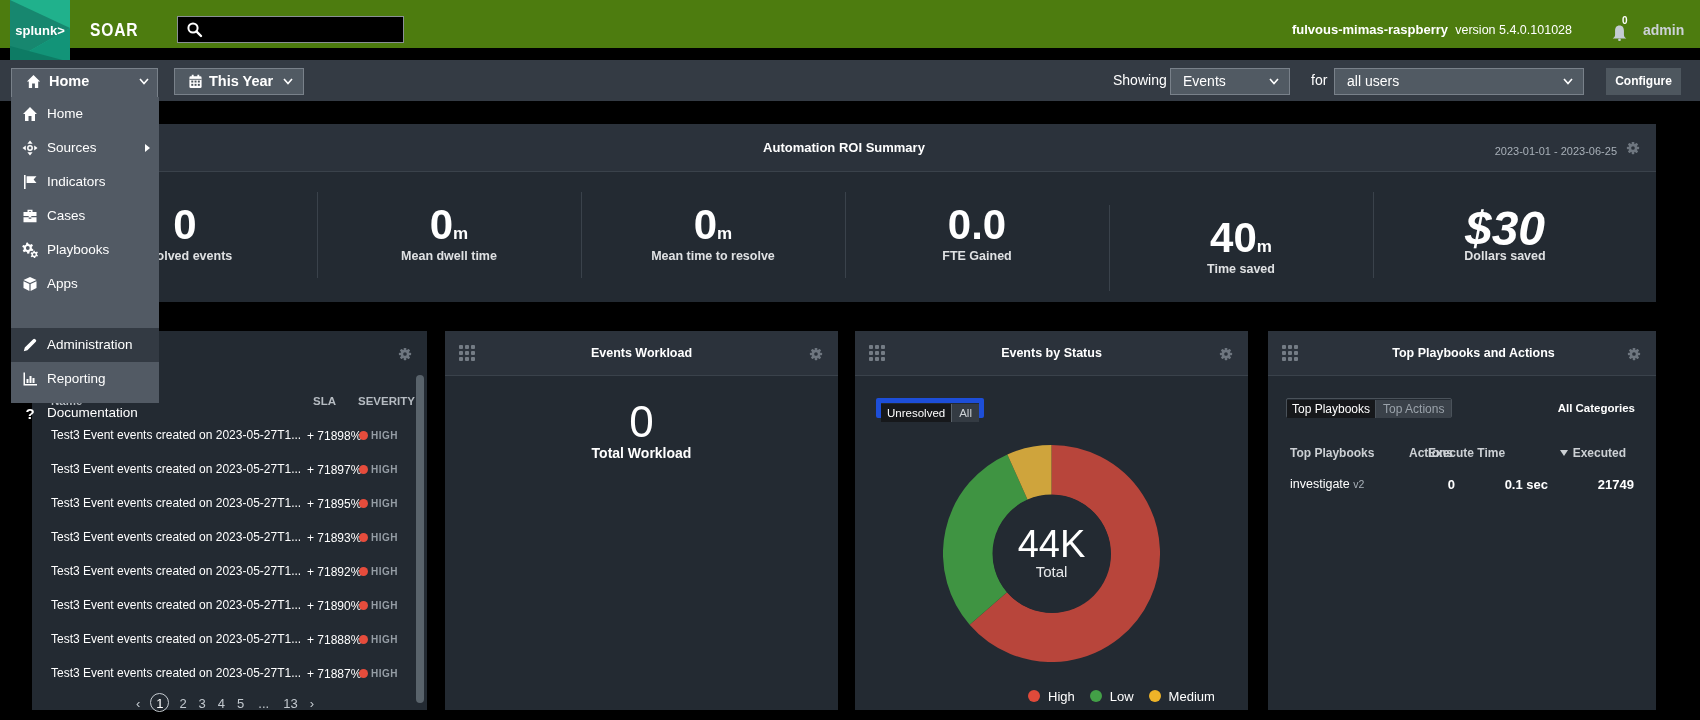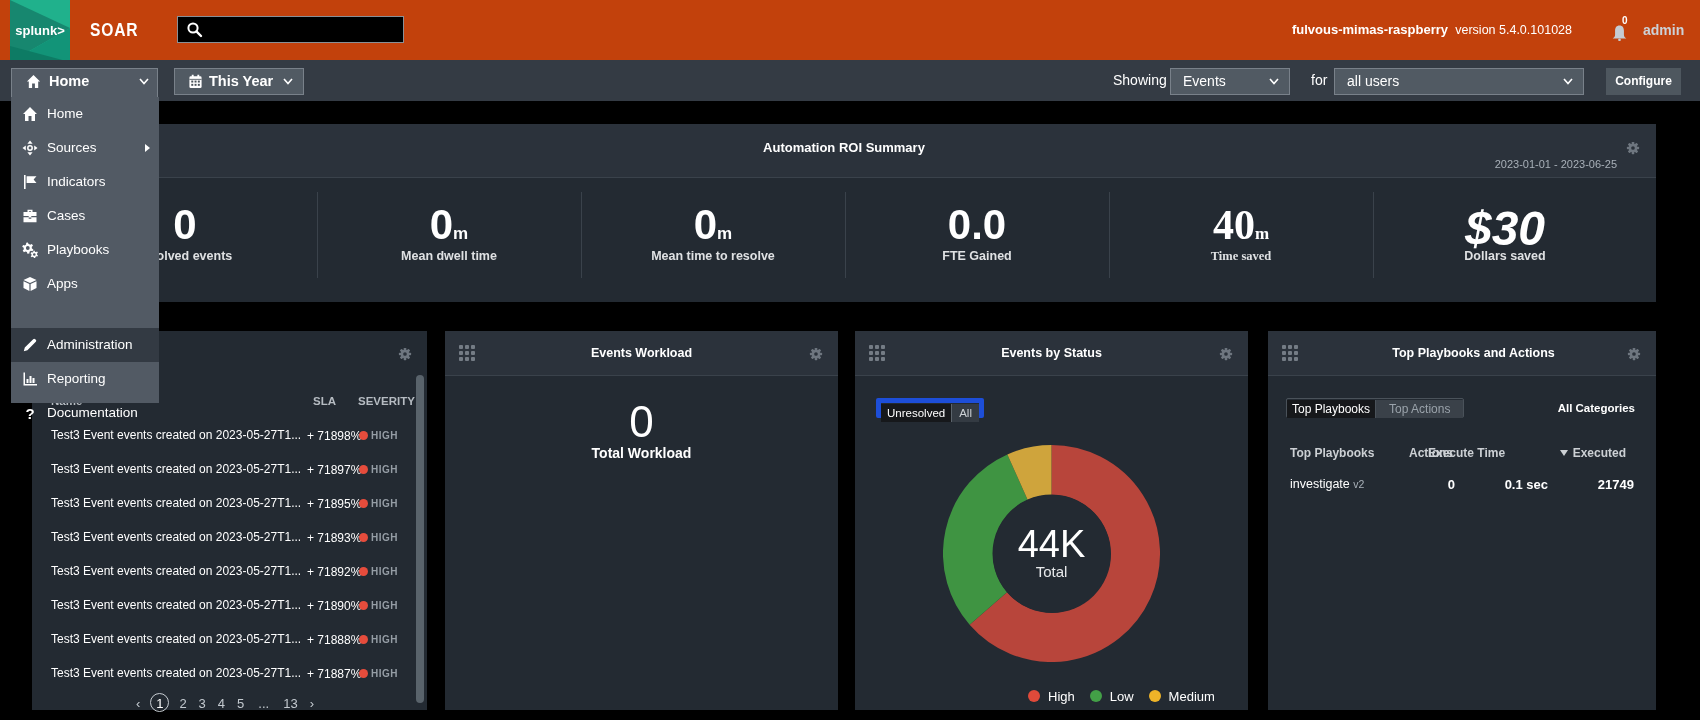--- a/index.html
+++ b/index.html
@@ -1,18 +1,18 @@
 <!DOCTYPE html>
 <html><head>
 <meta charset="utf-8">
 <style>
 * { margin:0; padding:0; box-sizing:border-box; }
 html,body { width:1700px; height:720px; background:#000; font-family:"Liberation Sans", sans-serif; overflow:hidden; }
 
-#topbar { position:absolute; left:0; top:0; width:1700px; height:60px; background:#c2410c; }
+#topbar { position:absolute; left:0; top:0; width:1700px; height:48px; background:#4d7c0f; }
 #logo { position:absolute; left:10px; top:0; width:60px; height:60px; }
 #soar { position:absolute; left:90px; top:0; height:60px; line-height:60px; color:#fff; font-size:19px; font-weight:bold; letter-spacing:1px; transform:scaleX(0.82); transform-origin:left center; }
 #search { position:absolute; left:177px; top:16px; width:227px; height:27px; border:1px solid #8a9096; background:#000; }
 .hv { position:absolute; top:0; height:60px; line-height:60px; color:#fff; font-size:14px; }
 
 #navbar { position:absolute; left:0; top:60px; width:1700px; height:41px; background:#343b44; }
 .navbtn { position:absolute; top:8px; height:27px; background:#515a63; border:1px solid #79818a; color:#fff; font-size:14.5px; font-weight:bold; }
 
 .panel { position:absolute; background:#232a32; }
 .phead { position:absolute; left:0; top:0; right:0; background:#2b323b; border-bottom:1px solid #3a424b; color:#fff; font-weight:bold; text-align:center; }
@@ -93,22 +93,22 @@
   <div class="navbtn" style="left:1334px; width:250px; font-weight:normal; font-size:14px;">
     <span style="position:absolute;left:12px;top:0;line-height:25px;">all users</span>
     <svg style="position:absolute;right:10px;top:9px" width="10" height="7" viewBox="0 0 10 7">
         <path d="M1 1 L5 5.5 L9 1" fill="none" stroke="#fff" stroke-width="1.6"></path>
       </svg>
   </div>
   <div class="navbtn" style="left:1606px; width:75px; border:none; background:#4e575f; text-align:center; line-height:27px; font-size:12px;">Configure</div>
 </div>
 
 <div class="panel" id="roi" style="left:32px; top:124px; width:1624px; height:178px;">
-  <div class="phead" style="height:54px; line-height:48px; font-size:13px;">Automation ROI Summary</div>
-  <div style="position:absolute; right:39px; top:16px; height:31px; line-height:48px; color:#a8b0b8; font-size:11px;">2023-01-01 - 2023-06-25</div>
+  <div class="phead" style="height:48px; line-height:48px; font-size:13px;">Automation ROI Summary</div>
+  <div style="position:absolute; right:39px; top:3px; height:31px; line-height:48px; color:#a8b0b8; font-size:11px;">2023-01-01 - 2023-06-25</div>
   <svg class="gear" style="right:16px; top:17px;" width="14" height="14" viewBox="-8 -8 16 16">
       <use href="#gearg" fill="#6f7780"></use>
       <circle r="2.1" fill="#2b323b"></circle>
     </svg>
   <div id="stats" style="position:absolute; left:21px; top:49px; width:1584px; height:129px;">
       <div style="position:absolute; left:0px; top:0; width:264px; height:129px;">
 
     <div style="position:absolute; left:0; right:0; top:28px; text-align:center; color:#fff;"><span style="font-size:42px; font-weight:bold;">0</span><span style="font-size:17px; font-weight:bold;"></span></div>
     <div style="position:absolute; left:0; right:0; top:76px; text-align:center; color:#dfe1e3; font-size:12.5px; font-weight:bold;">resolved events</div>
   </div>
@@ -120,21 +120,21 @@
       <div style="position:absolute; left:528px; top:0; width:264px; height:129px;">
     <div style="position:absolute; left:0; top:19px; width:1px; height:86px; background:#3a424b;"></div>
     <div style="position:absolute; left:0; right:0; top:28px; text-align:center; color:#fff;"><span style="font-size:42px; font-weight:bold;">0</span><span style="font-size:17px; font-weight:bold;">m</span></div>
     <div style="position:absolute; left:0; right:0; top:76px; text-align:center; color:#dfe1e3; font-size:12.5px; font-weight:bold;">Mean time to resolve</div>
   </div>
       <div style="position:absolute; left:792px; top:0; width:264px; height:129px;">
     <div style="position:absolute; left:0; top:19px; width:1px; height:86px; background:#3a424b;"></div>
     <div style="position:absolute; left:0; right:0; top:28px; text-align:center; color:#fff;"><span style="font-size:42px; font-weight:bold;">0.0</span><span style="font-size:17px; font-weight:bold;"></span></div>
     <div style="position:absolute; left:0; right:0; top:76px; text-align:center; color:#dfe1e3; font-size:12.5px; font-weight:bold;">FTE Gained</div>
   </div>
-      <div style="position:absolute; left:1056px; top:0; width:264px; height:129px;font-family:Liberation Serif, serif;">
+      <div style="position:absolute; left:1056px; top:13px; width:264px; height:129px;">
     <div style="position:absolute; left:0; top:19px; width:1px; height:86px; background:#3a424b;"></div>
     <div style="position:absolute; left:0; right:0; top:28px; text-align:center; color:#fff;"><span style="font-size:42px; font-weight:bold;">40</span><span style="font-size:17px; font-weight:bold;">m</span></div>
     <div style="position:absolute; left:0; right:0; top:76px; text-align:center; color:#dfe1e3; font-size:12.5px; font-weight:bold;">Time saved</div>
   </div>
       <div style="position:absolute; left:1320px; top:0; width:264px; height:129px;">
     <div style="position:absolute; left:0; top:19px; width:1px; height:86px; background:#3a424b;"></div>
     <div style="position:absolute; left:0; right:0; top:28px; text-align:center; color:#fff;"><span style="font-size:48px; font-weight:bold;font-style:italic;">$30</span><span style="font-size:17px; font-weight:bold;"></span></div>
     <div style="position:absolute; left:0; right:0; top:76px; text-align:center; color:#dfe1e3; font-size:12.5px; font-weight:bold;">Dollars saved</div>
   </div>
     </div>
@@ -289,21 +289,21 @@
         <rect rx="0.9" x="12" y="0" width="4" height="4"></rect>
         <rect rx="0.9" x="0" y="6" width="4" height="4"></rect>
         <rect rx="0.9" x="6" y="6" width="4" height="4"></rect>
         <rect rx="0.9" x="12" y="6" width="4" height="4"></rect>
         <rect rx="0.9" x="0" y="12" width="4" height="4"></rect>
         <rect rx="0.9" x="6" y="12" width="4" height="4"></rect>
         <rect rx="0.9" x="12" y="12" width="4" height="4"></rect>
       </g>
     </svg>
   <div style="position:absolute; left:18px; top:67px; height:20px; border:1px solid #4a525a; border-radius:2px;">
-    <span style="display:inline-block; padding:0 5px; height:18px; line-height:18px; background:#16181b; color:#fff; font-size:12px;">Top Playbooks</span><span style="display:inline-block; padding:0 13px; height:18px; line-height:18px; background:#3a4149; border-left:1px solid #4a525a; color:#9aa2aa; font-size:12px;">Top Actions</span>
+    <span style="display:inline-block; padding:0 5px; height:18px; line-height:18px; background:#16181b; color:#fff; font-size:12px;">Top Playbooks</span><span style="display:inline-block; padding:0 7px; height:18px; line-height:18px; background:#3a4149; border-left:1px solid #4a525a; color:#9aa2aa; font-size:12px;">Top Actions</span>
   </div>
   <div style="position:absolute; right:21px; top:71px; color:#fff; font-size:11.5px; font-weight:bold;">All Categories</div>
   <div style="position:absolute; left:22px; top:115px; color:#ccd0d4; font-size:12px; font-weight:bold;">Top Playbooks</div>
   <div style="position:absolute; left:100px; top:115px; width:85px; text-align:right; color:#ccd0d4; font-size:12px; font-weight:bold; white-space:nowrap;">Actions</div>
   <div style="position:absolute; left:160px; top:115px; width:115px; text-align:left; color:#ccd0d4; font-size:12px; font-weight:bold; white-space:nowrap;">Execute Time</div>
   <div style="position:absolute; left:240px; top:115px; width:118px; text-align:right; color:#ccd0d4; font-size:12px; font-weight:bold; white-space:nowrap;"><span style="display:inline-block;width:0;height:0;border-left:4.5px solid transparent;border-right:4.5px solid transparent;border-top:6px solid #ccd0d4;margin-right:5px;vertical-align:1px;"></span>Executed</div>
   <div style="position:absolute; left:22px; top:146px; color:#fff; font-size:12.5px;">investigate <span style="font-size:10.5px; color:#aab2ba;">v2</span></div>
   <div style="position:absolute; left:100px; top:146px; width:87px; text-align:right; color:#fff; font-size:13px; font-weight:bold;">0</div>
   <div style="position:absolute; left:160px; top:146px; width:120px; text-align:right; color:#fff; font-size:13px; font-weight:bold;">0.1 sec</div>
   <div style="position:absolute; left:240px; top:146px; width:126px; text-align:right; color:#fff; font-size:13px; font-weight:bold;">21749</div>

